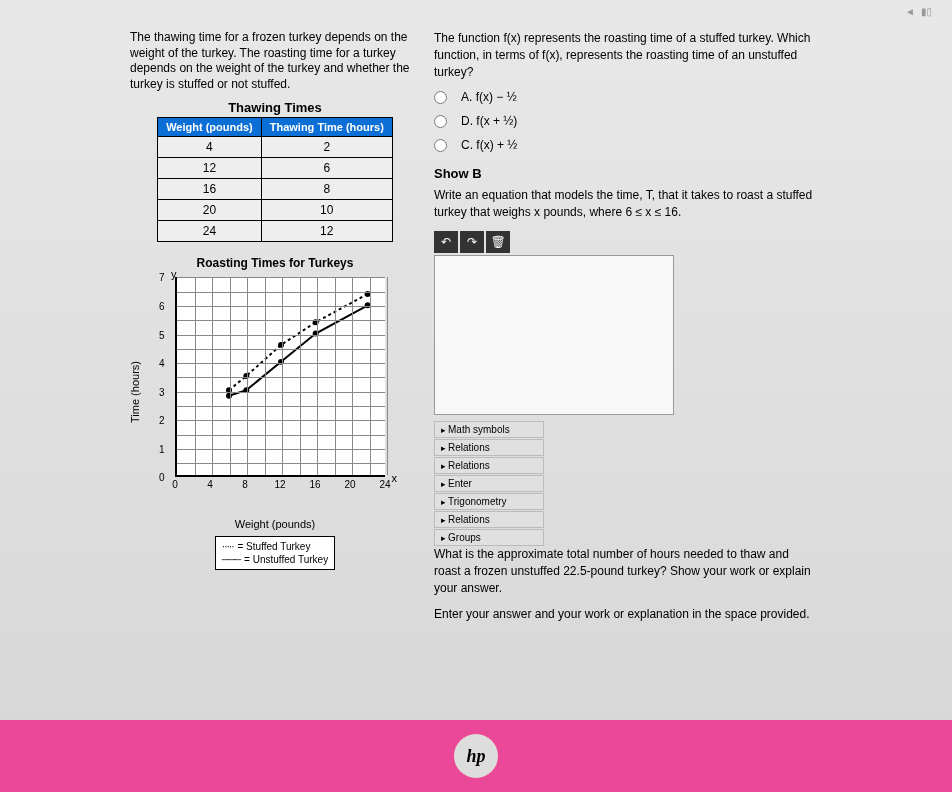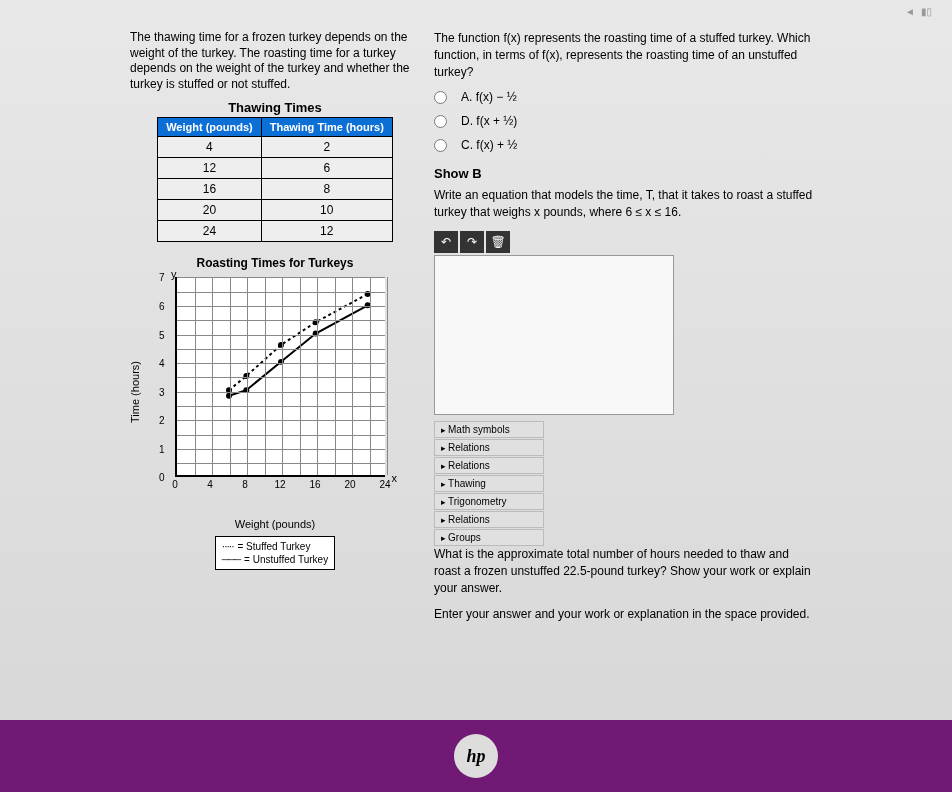--- a/index.html
+++ b/index.html
@@ -36,21 +36,21 @@
 .sym-dash { letter-spacing: -1px; }
 
 .editor-tools { display:flex; gap:2px; margin-bottom:2px; }
 .tool-btn { width: 24px; height: 22px; background: #333; color:#fff; display:flex; align-items:center; justify-content:center; font-size:12px; border:none; cursor:pointer; }
 .editor-row { display:flex; gap:6px;flex-direction:column; }
 .editor-box { width: 240px; height: 160px; border: 1px solid #999; background:#f8f8f8; }
 .side-pal { display:flex; flex-direction:column; gap:1px; }
 .pal-btn { font-size:10px; padding: 2px 6px; text-align:left; background: #e0e0e0; border: 1px solid #bbb; cursor:pointer; width: 110px; }
 .pal-btn::before { content: "▸ "; font-size: 9px; }
 
-.bottom-bar { width: 952px; height: 72px; background: #701a75; display:flex; align-items:center; justify-content:center; }
+.bottom-bar { width: 952px; height: 72px; background: #ec4899; display:flex; align-items:center; justify-content:center; }
 .hp-logo { width: 44px; height:44px; border-radius:50%; background:#ddd; display:flex; align-items:center; justify-content:center; font-style:italic; font-weight:bold; font-size:18px; font-family: serif; color:#000; }
 
 .status-bar { position: absolute; top: 6px; right: 20px; color:#999; font-size:10px; display:flex; gap:6px; align-items:center; }
 .cursor-icon { display:inline-block; }
 </style>
 </head>
 <body>
 
 <div class="screen">
  <div class="status-bar">
@@ -190,21 +190,21 @@
       <button class="tool-btn">↶</button>
       <button class="tool-btn">↷</button>
       <button class="tool-btn">🗑</button>
     </div>
     <div class="editor-row">
       <div class="editor-box"></div>
       <div class="side-pal">
         <button class="pal-btn">Math symbols</button>
         <button class="pal-btn">Relations</button>
         <button class="pal-btn">Relations</button>
-        <button class="pal-btn">Thawing</button>
+        <button class="pal-btn">Enter</button>
         <button class="pal-btn">Trigonometry</button>
         <button class="pal-btn">Relations</button>
         <button class="pal-btn">Groups</button>
       </div>
     </div>
 
     <p class="part-text"><span>What is the approximate total number of hours needed to thaw and roast a frozen unstuffed 22.5-pound turkey? Show your work or explain your answer.</span><span class="cursor-icon"></span></p>
     <p class="part-text">Enter your answer and your work or explanation in the space provided.</p>
   </div>
  </div>

